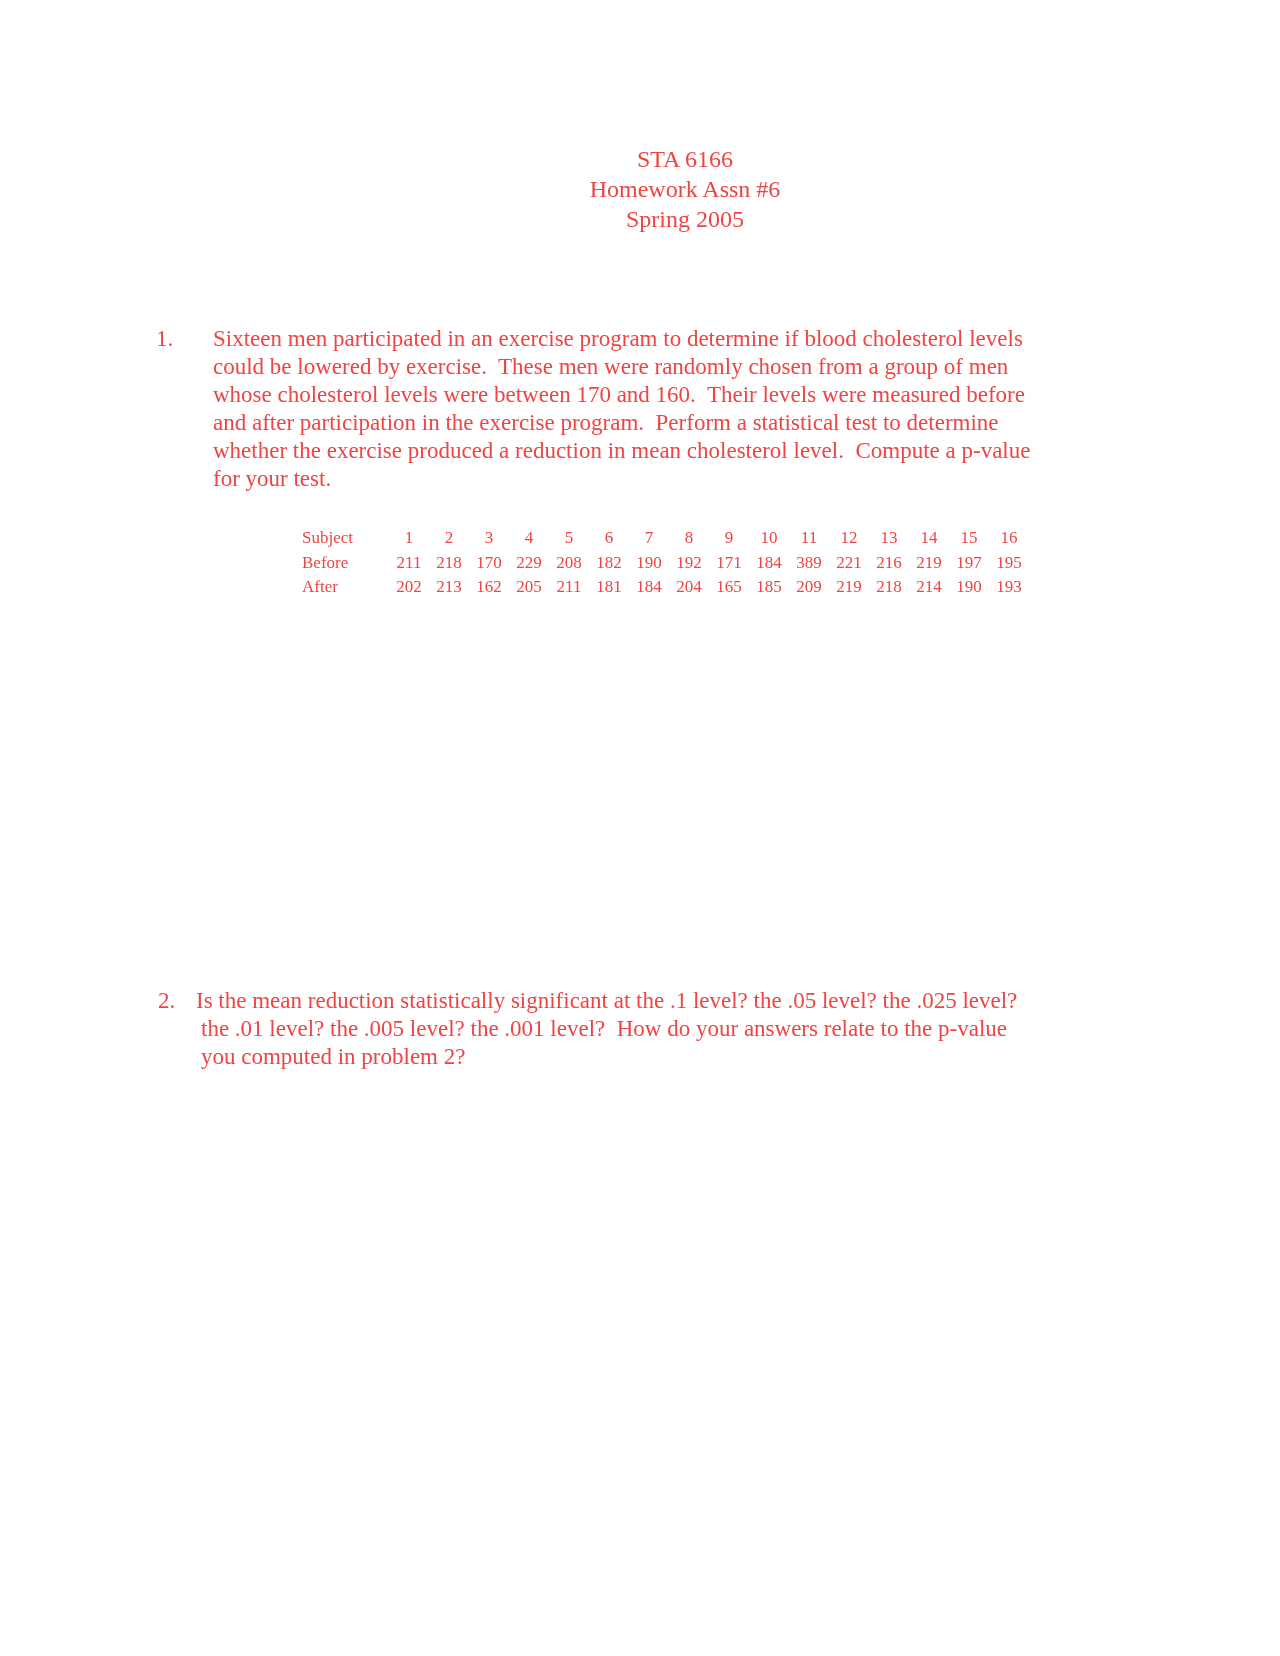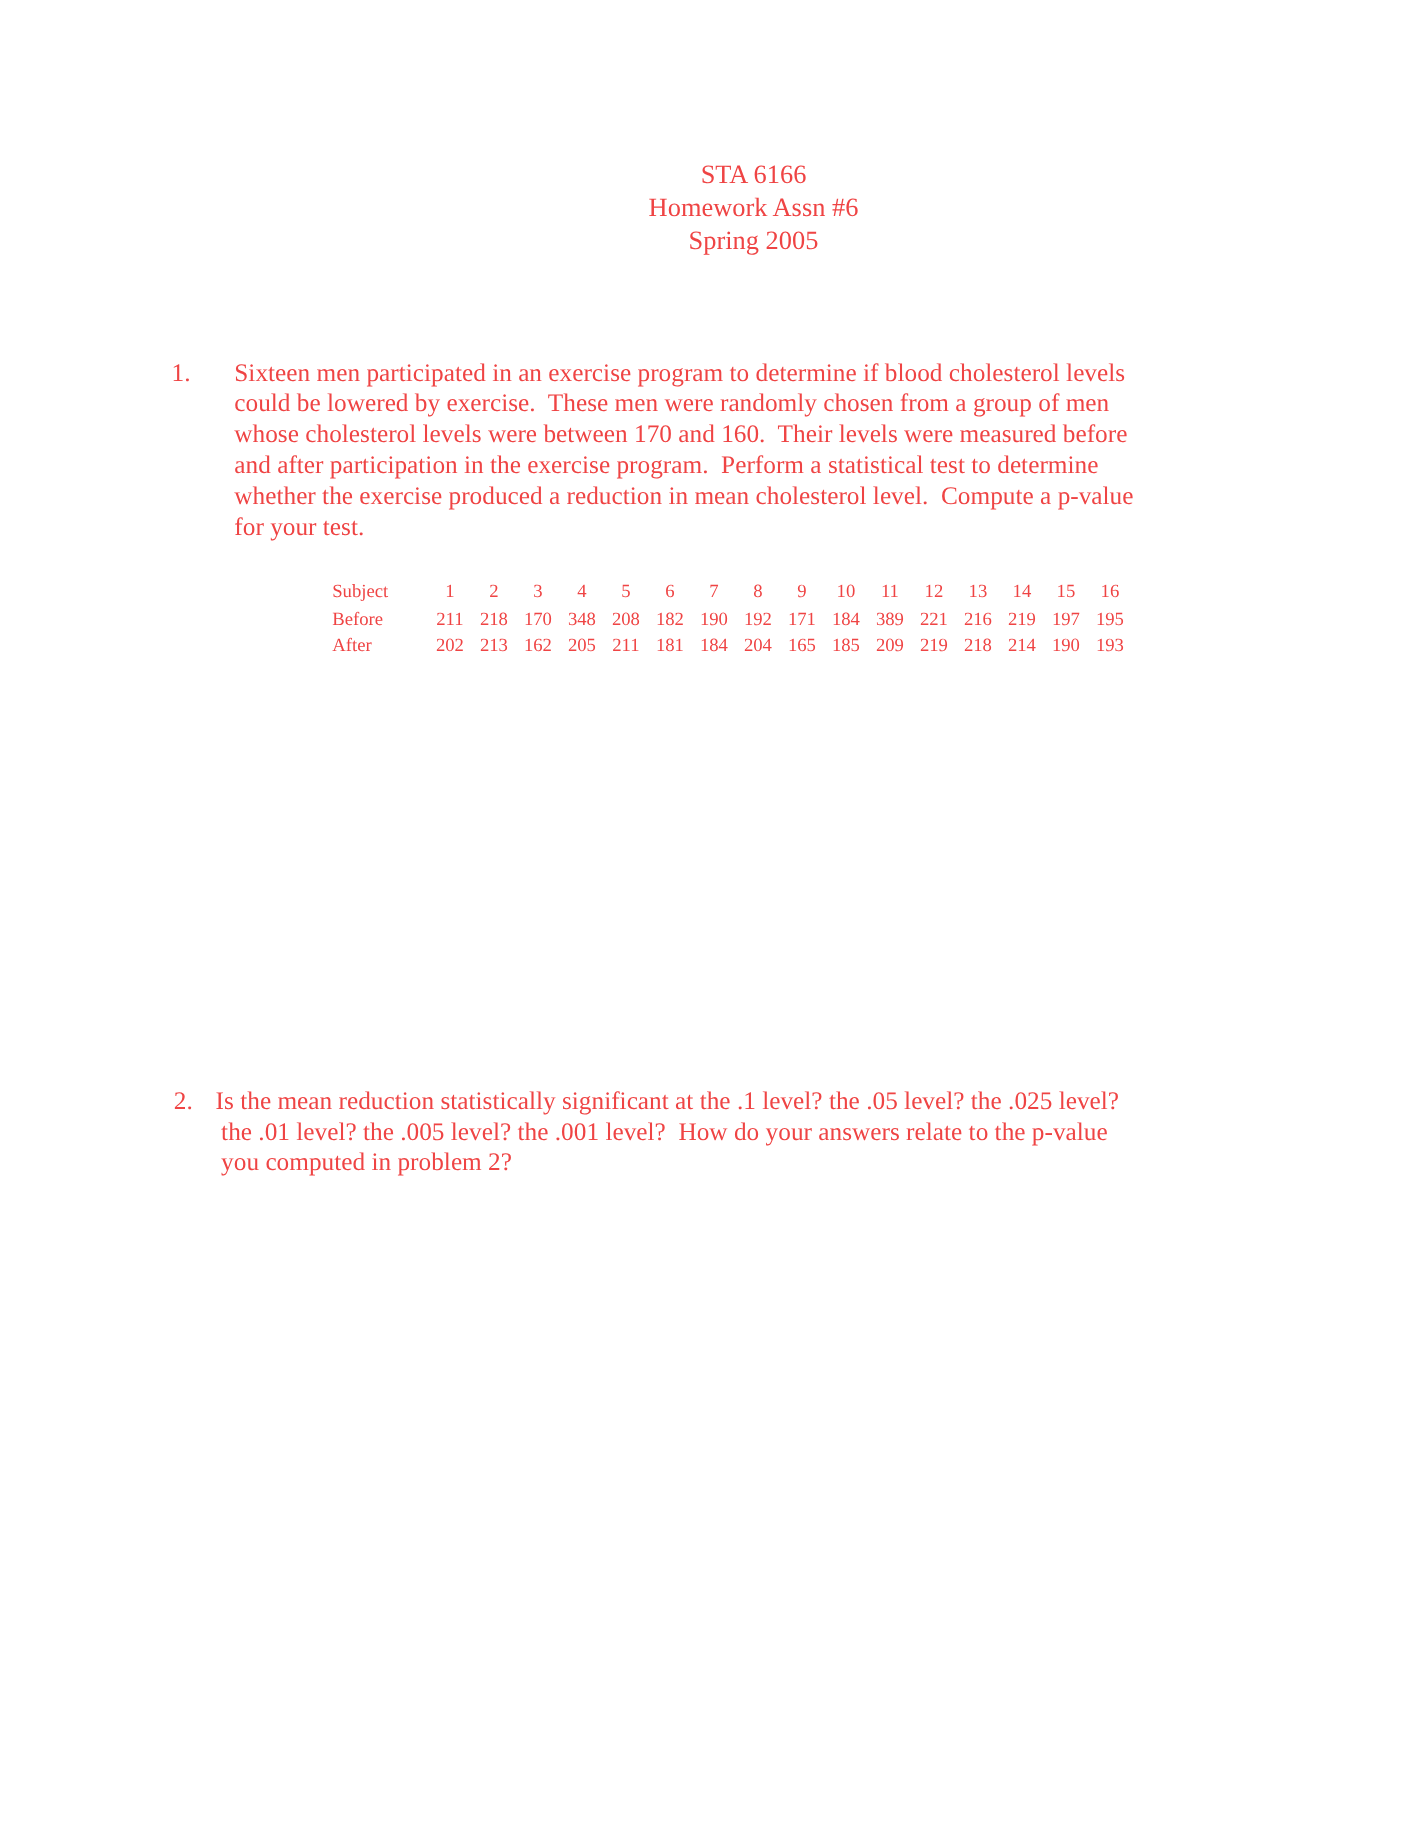--- a/index.html
+++ b/index.html
@@ -107,21 +107,21 @@
         <span class="cell">13</span>
         <span class="cell">14</span>
         <span class="cell">15</span>
         <span class="cell">16</span>
       </div>
       <div class="table-row">
         <span class="row-label">Before</span>
         <span class="cell">211</span>
         <span class="cell">218</span>
         <span class="cell">170</span>
-        <span class="cell">348</span>
+        <span class="cell">229</span>
         <span class="cell">208</span>
         <span class="cell">182</span>
         <span class="cell">190</span>
         <span class="cell">192</span>
         <span class="cell">171</span>
         <span class="cell">184</span>
         <span class="cell">389</span>
         <span class="cell">221</span>
         <span class="cell">216</span>
         <span class="cell">219</span>

